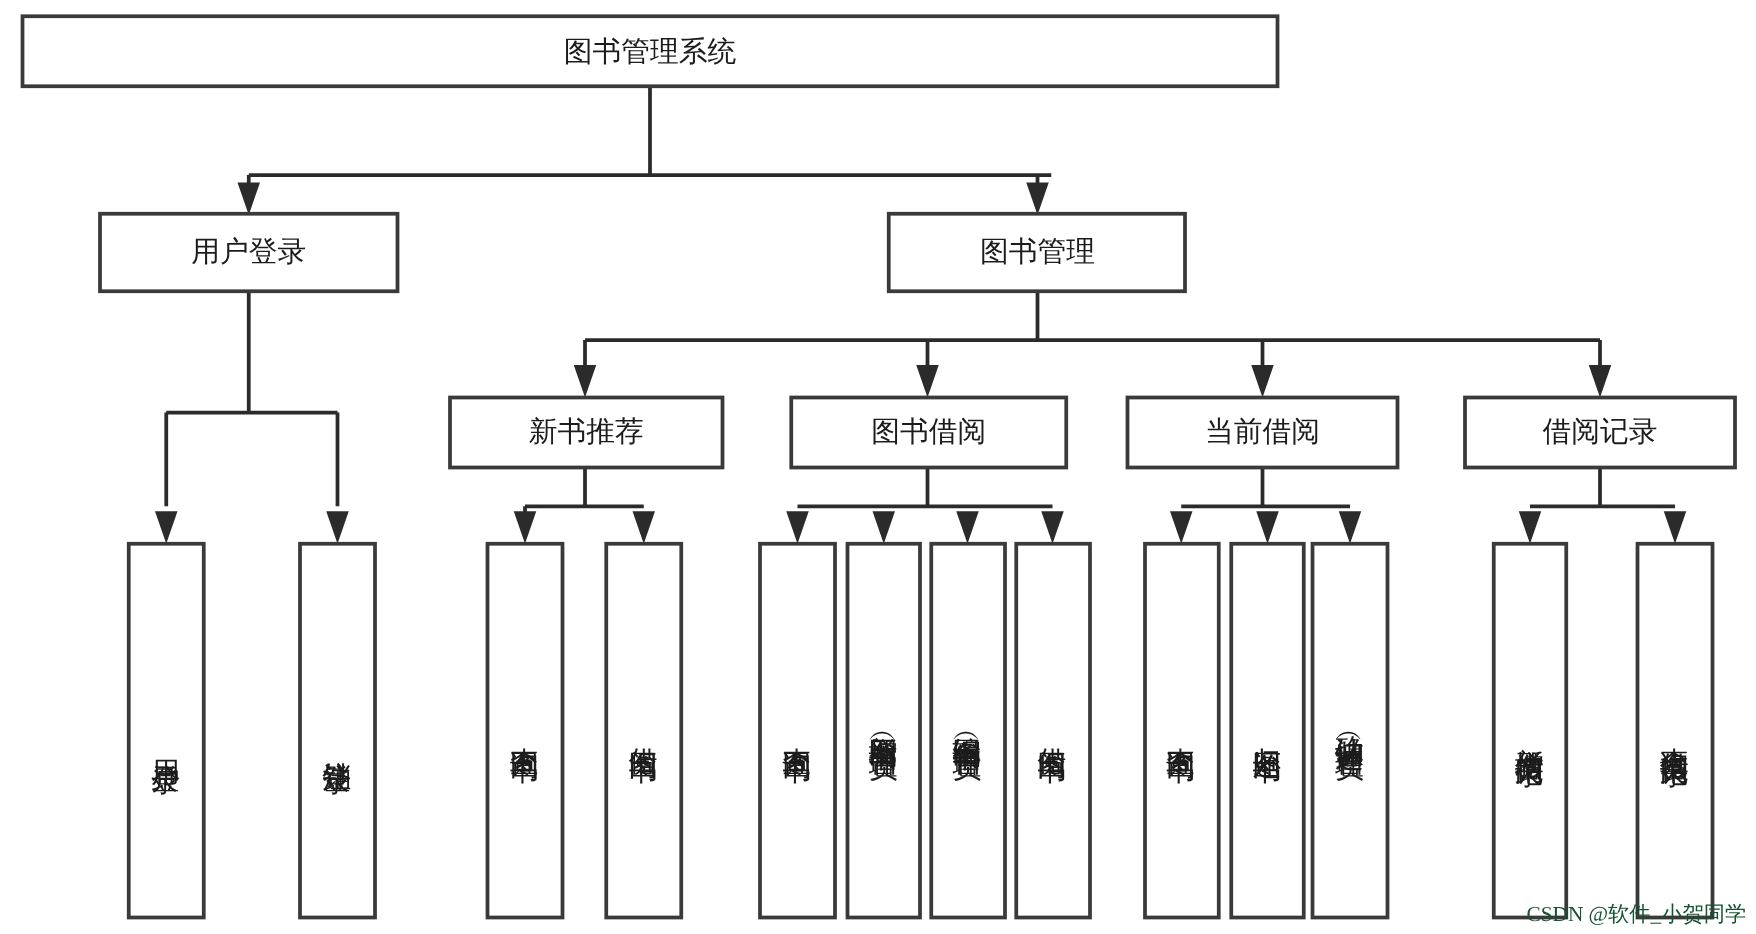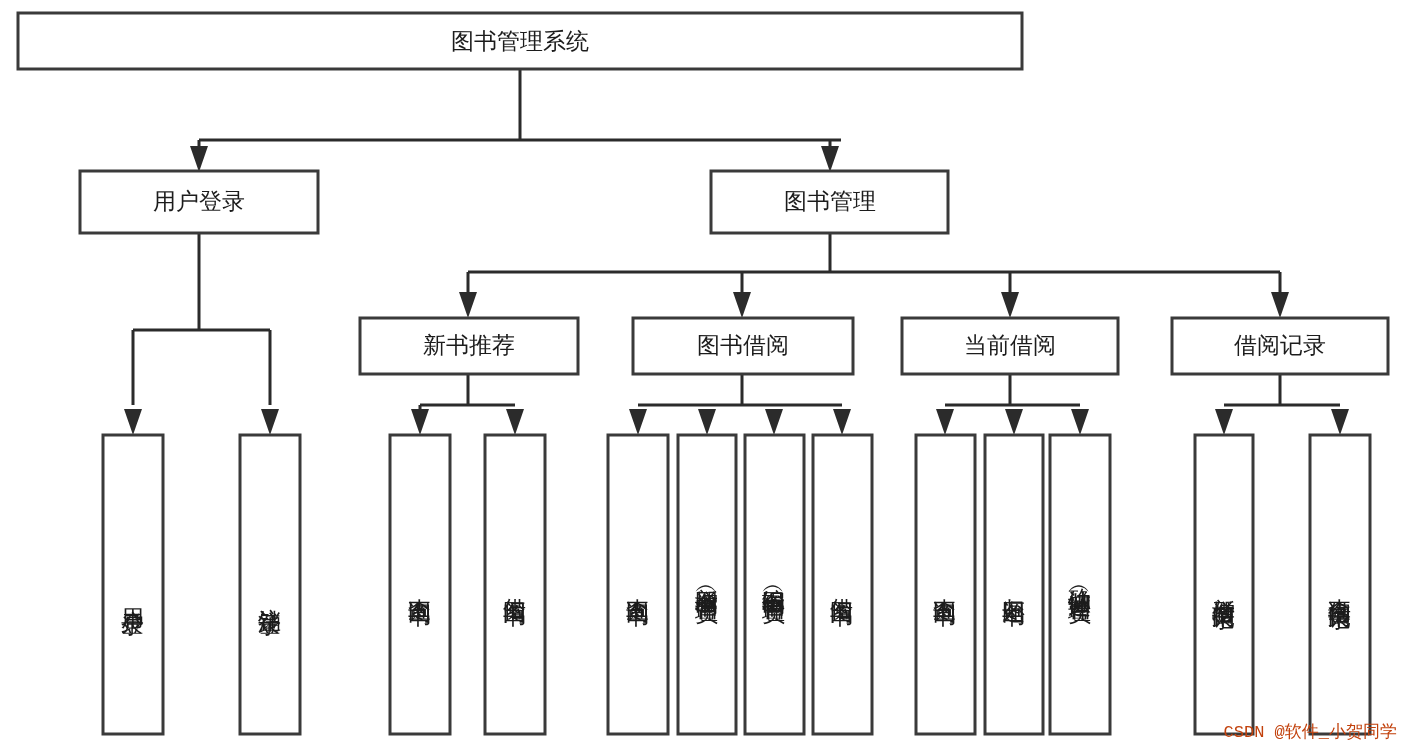--- a/index.html
+++ b/index.html
@@ -46,23 +46,23 @@
     fill: none;
   }
   .arrow-head {
     fill: #2b2b2b;
     stroke: none;
   }
   .watermark {
     position: absolute;
     right: 8px;
     bottom: 4px;
-    font-family: Liberation Mono, monospace;
+    font-family: Liberation Serif, serif;
     font-size: 17px;
-    color: #c2410c;
+    color: #14532d;
     white-space: nowrap;
     user-select: none;
     pointer-events: none;
   }
 </style>
 </head>
 <body>
 
 <svg id="diagram" viewBox="0 0 1405 747" xmlns="http://www.w3.org/2000/svg">
 

